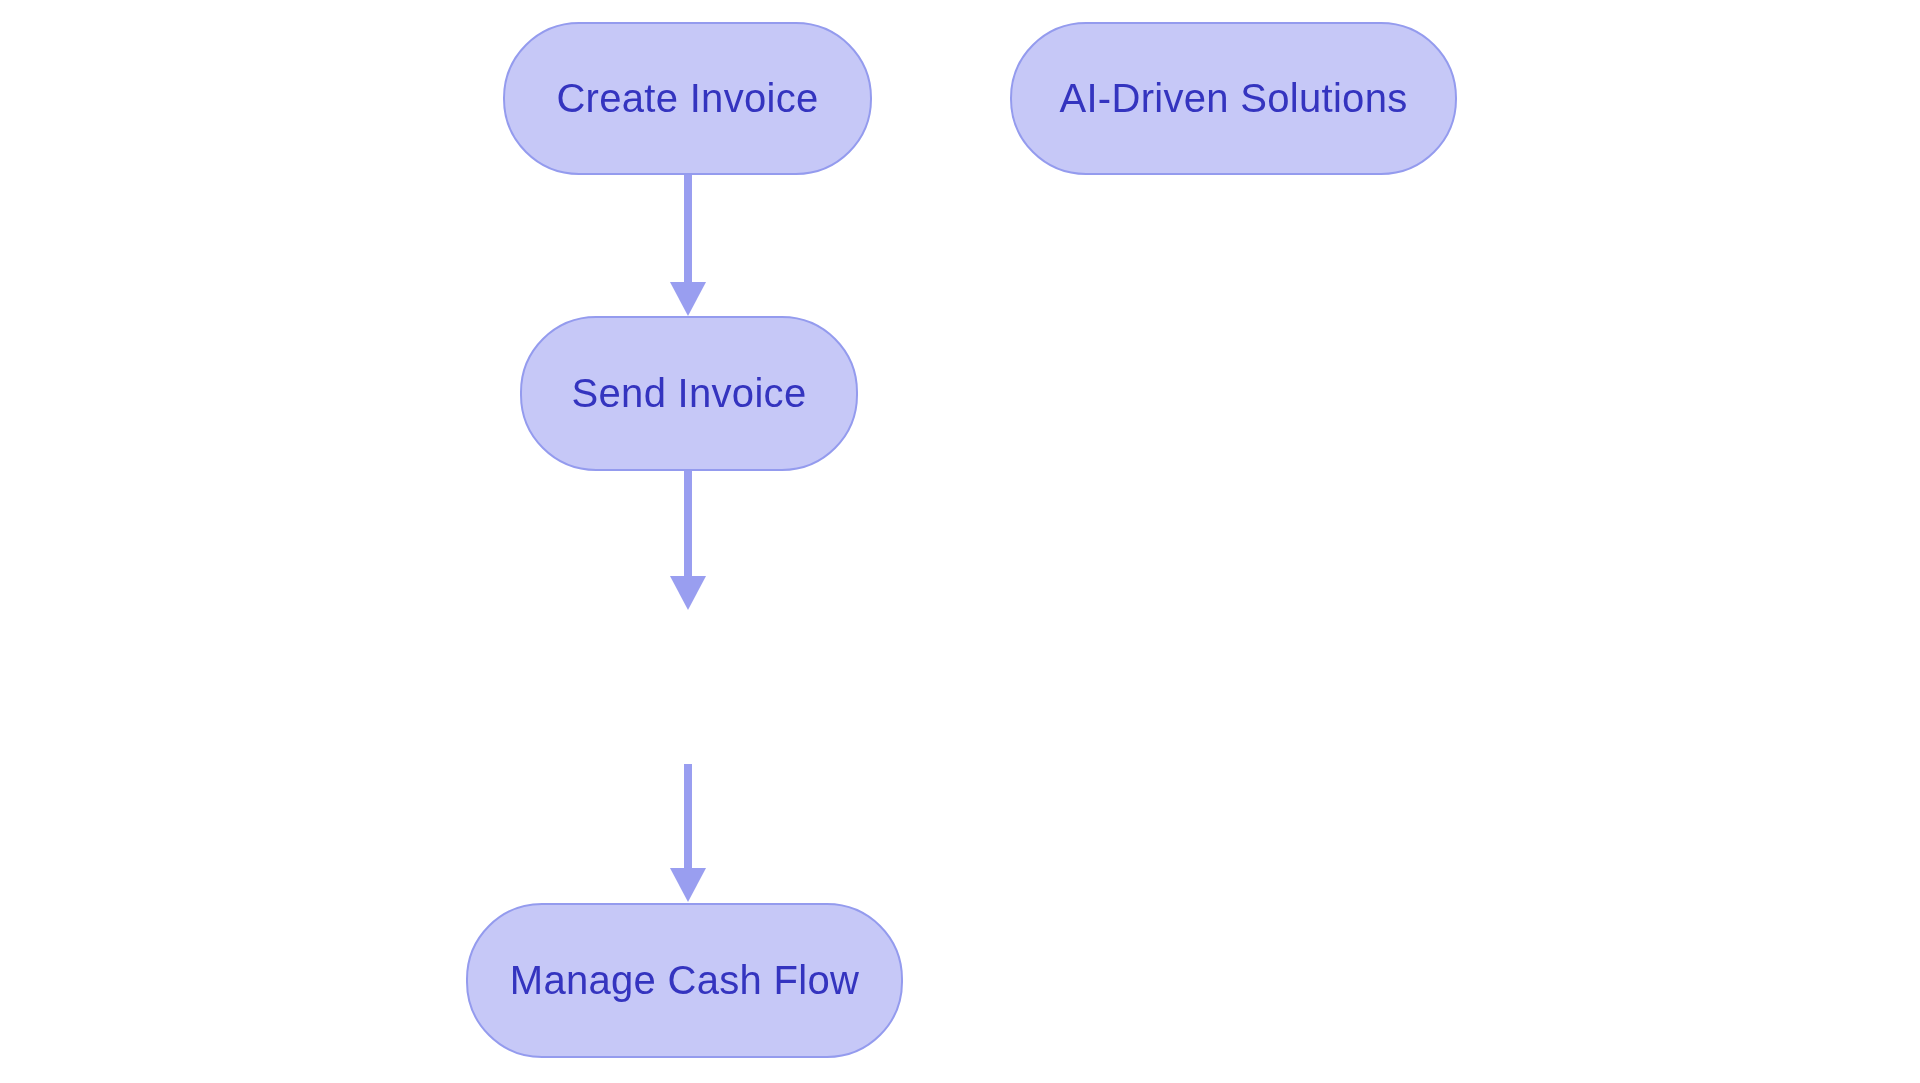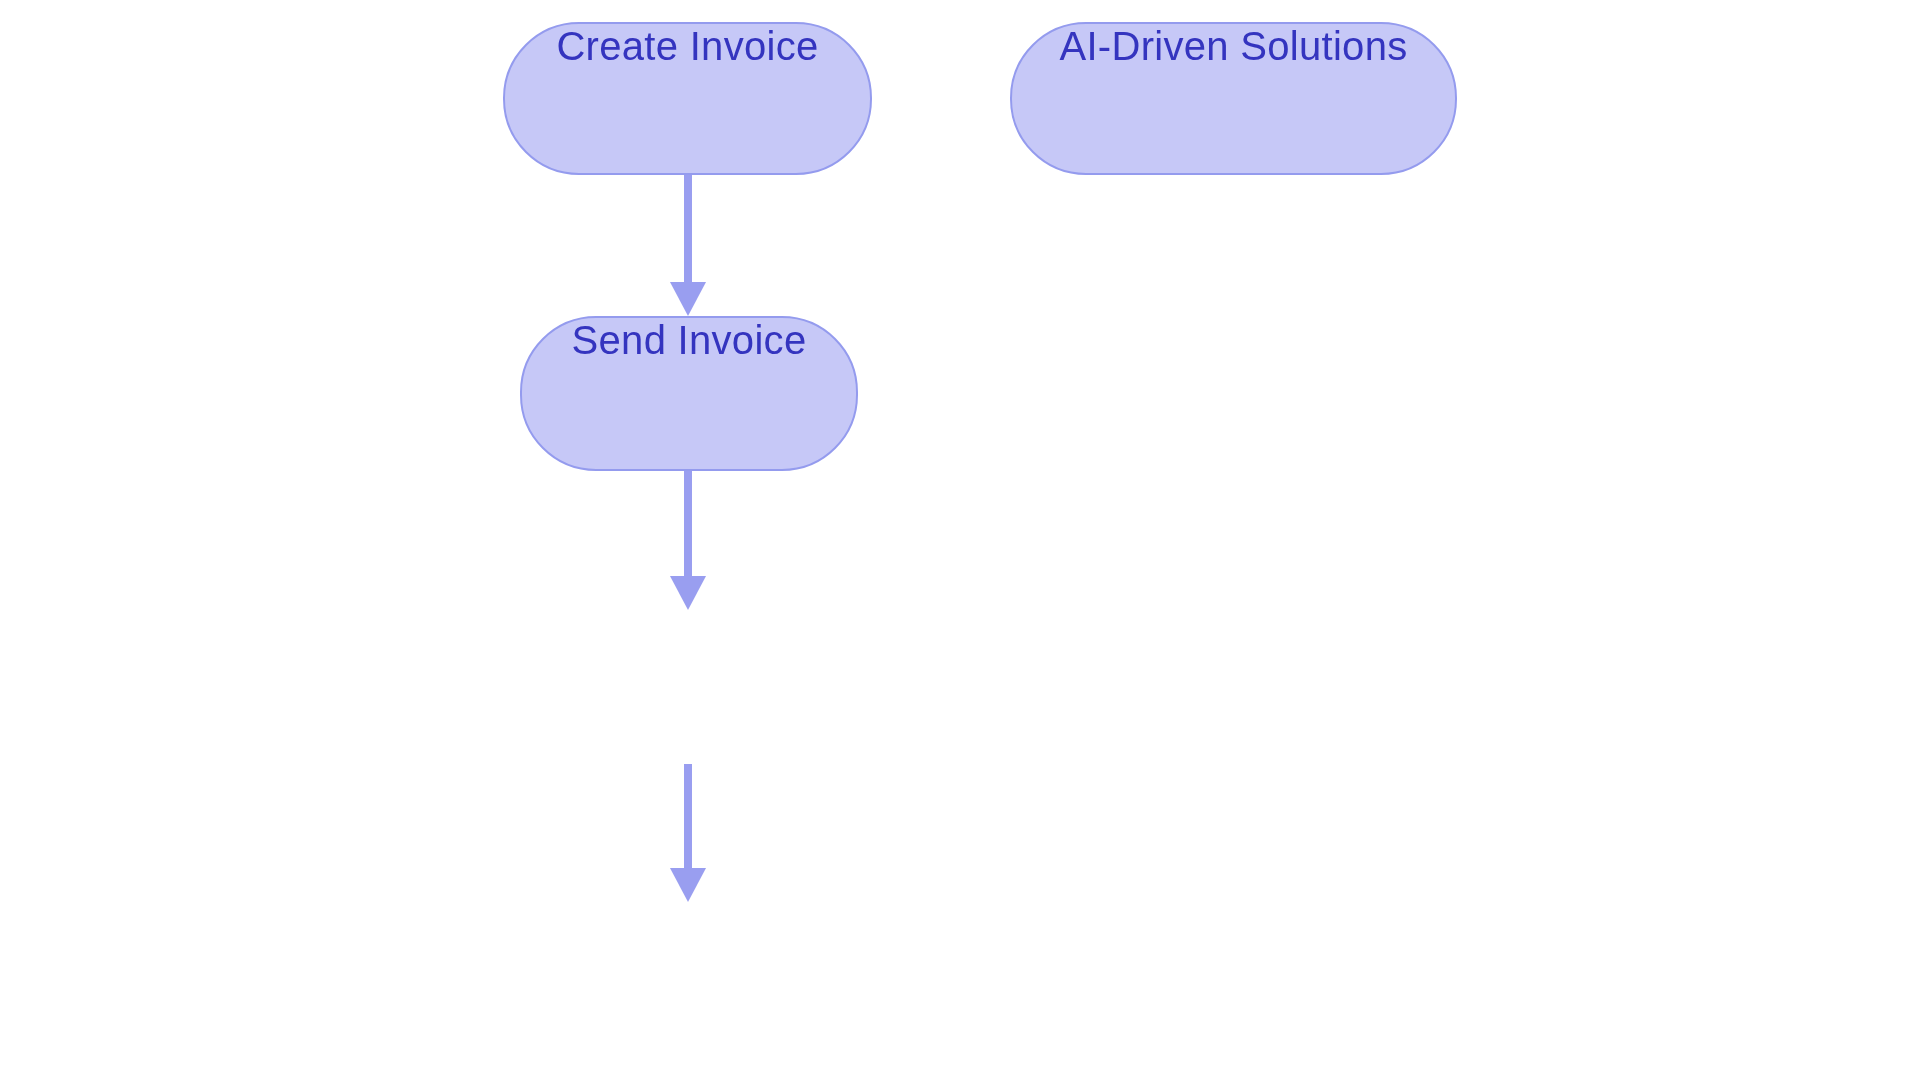--- a/index.html
+++ b/index.html
@@ -19,21 +19,21 @@
   }
   .canvas {
     position: relative;
     width: 1920px;
     height: 1083px;
     background: var(--canvas-bg);
   }
   .flow-node {
     position: absolute;
     display: flex;
-    align-items: flex-start;
+    align-items: center;
     justify-content: center;
     background: var(--node-fill);
     border: 2px solid var(--node-border);
     border-radius: 76px;
     color: var(--node-text);
     font-size: 40px;
     font-weight: 400;
     letter-spacing: 0.3px;
     white-space: nowrap;
   }
@@ -65,20 +65,23 @@
 
   <div class="flow-node" style="left:1010px; top:22px; width:447px; height:153px;">
     <span>AI-Driven Solutions</span>
   </div>
 
   <div class="flow-node" style="left:520px; top:316px; width:338px; height:155px;">
     <span>Send Invoice</span>
   </div>
 
 
+  <div class="flow-node" style="left:466px; top:903px; width:437px; height:155px;">
+    <span>Manage Cash Flow</span>
+  </div>
 
   <div class="arrow">
     <div class="arrow-line" style="left:684px; top:175px; height:107px;"></div>
     <div class="arrow-head" style="left:670px; top:282px;"></div>
   </div>
 
   <div class="arrow">
     <div class="arrow-line" style="left:684px; top:471px; height:105px;"></div>
     <div class="arrow-head" style="left:670px; top:576px;"></div>
   </div>

